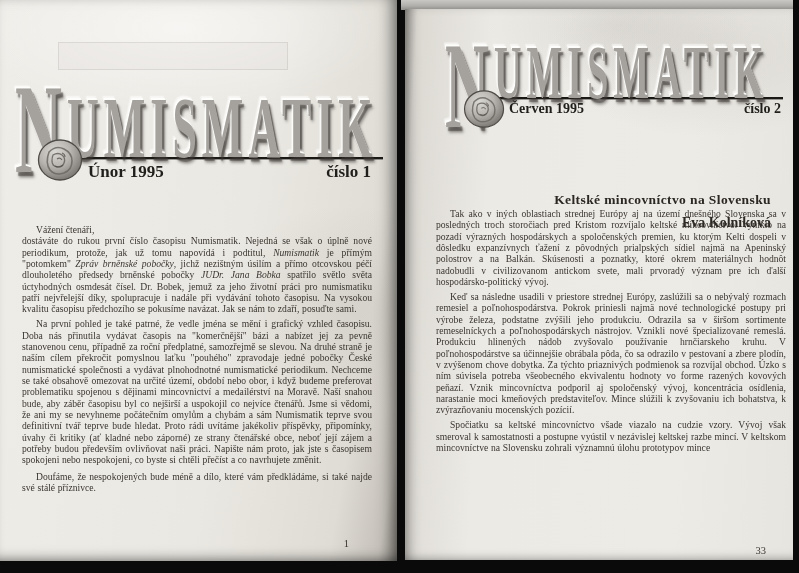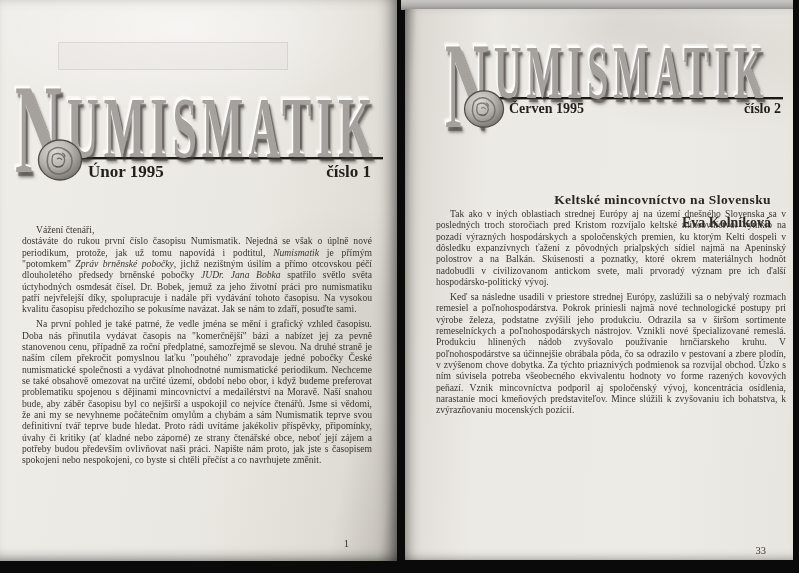--- a/index.html
+++ b/index.html
@@ -147,20 +147,21 @@
 
     <div class="issue-line issue-left">
       <span>Únor 1995</span>
       <span>číslo 1</span>
     </div>
 
     <div class="body-text body-left">
       <p class="indent">Vážení čtenáři,</p>
       <p><span>dostáváte do rukou první číslo časopisu Numismatik. Nejedná se však o úplně nové periodikum, protože, jak už tomu napovídá i podtitul, </span><em>Numismatik</em><span> je přímým "potomkem" </span><em>Zpráv brněnské pobočky</em><span>, jichž nezištným úsilím a přímo otcovskou péčí dlouholetého předsedy brněnské pobočky </span><em>JUDr. Jana Bobka</em><span> spatřilo světlo světa úctyhodných osmdesát čísel. Dr. Bobek, jemuž za jeho životní práci pro numismatiku patří nejvřelejší díky, spolupracuje i nadále při vydávání tohoto časopisu. Na vysokou kvalitu časopisu předchozího se pokusíme navázat. Jak se nám to zdaří, posuďte sami.</span></p>
       <p class="indent gap"><span>Na první pohled je také patrné, že vedle jména se mění i grafický vzhled časopisu. Doba nás přinutila vydávat časopis na "komerčnější" bázi a nabízet jej za pevně stanovenou cenu, případně za roční předplatné, samozřejmě se slevou. Na druhé straně je naším cílem překročit pomyslnou laťku "pouhého" zpravodaje jedné pobočky České numismatické společnosti a vydávat plnohodnotné numismatické periodikum. Nechceme se také obsahově omezovat na určité území, období nebo obor, i když budeme preferovat problematiku spojenou s dějinami mincovnictví a medailérství na Moravě. Naší snahou bude, aby záběr časopisu byl co nejširší a uspokojil co nejvíce čtenářů. Jsme si vědomi, že ani my se nevyhneme počátečním omylům a chybám a sám Numismatik teprve svou definitivní tvář teprve bude hledat. Proto rádi uvítáme jakékoliv příspěvky, připomínky, úvahy či kritiky (ať kladné nebo záporné) ze strany čtenářské obce, neboť její zájem a potřeby budou především ovlivňovat naši práci. Napište nám proto, jak jste s časopisem spokojeni nebo nespokojeni, co byste si chtěli přečíst a co navrhujete změnit.</span></p>
+      <p class="indent gap2"><span>Doufáme, že nespokojených bude méně a dílo, které vám předkládáme, si také najde své stálé příznivce.</span></p>
     </div>
 
     <div class="pagenum pagenum-left">1</div>
   </div>
 
   <div class="page page-right">
 
     <div class="masthead-word mw-right">NUMISMATIK</div>
 
     <div class="rule rule-right"></div>
@@ -185,18 +186,19 @@
     </div>
 
     <div class="article-head">
       <h1 class="article-title">Keltské mincovníctvo na Slovensku</h1>
       <h2 class="article-author">Eva Kolníková</h2>
     </div>
 
     <div class="body-text body-right">
       <p class="indent"><span>Tak ako v iných oblastiach strednej Európy aj na území dnešného Slovenska sa v posledných troch storočiach pred Kristom rozvíjalo keltské mincovníctvo. Vyniklo na pozadí výrazných hospodárskych a spoločenských premien, ku ktorým Kelti dospeli v dôsledku expanzívnych ťažení z pôvodných prialpských sídiel najmä na Apeninský polostrov a na Balkán. Skúsenosti a poznatky, ktoré okrem materiálnych hodnôt nadobudli v civilizovanom antickom svete, mali prvoradý význam pre ich ďalší hospodársko-politický vývoj.</span></p>
       <p class="indent gap"><span>Keď sa následne usadili v priestore strednej Európy, zaslúžili sa o nebývalý rozmach remesiel a poľnohospodárstva. Pokrok priniesli najmä nové technologické postupy pri výrobe železa, podstatne zvýšili jeho produkciu. Odrazila sa v širšom sortimente remeselníckych a poľnohospodárskych nástrojov. Vznikli nové špecializované remeslá. Produkciu hlinených nádob zvyšovalo používanie hrnčiarskeho kruhu. V poľnohospodárstve sa účinnejšie obrábala pôda, čo sa odrazilo v pestovaní a zbere plodín, v zvýšenom chove dobytka. Za týchto priaznivých podmienok sa rozvíjal obchod. Úzko s ním súvisela potreba všeobecného ekvivalentu hodnoty vo forme razených kovových peňazí. Vznik mincovníctva podporil aj spoločenský vývoj, koncentrácia osídlenia, narastanie moci kmeňových predstaviteľov. Mince slúžili k zvyšovaniu ich bohatstva, k zvýrazňovaniu mocenských pozícií.</span></p>
+      <p class="indent gap"><span>Spočiatku sa keltské mincovníctvo všade viazalo na cudzie vzory. Vývoj však smeroval k samostatnosti a postupne vyústil v nezávislej keltskej razbe mincí. V keltskom mincovníctve na Slovensku zohrali významnú úlohu prototypov mince</span></p>
     </div>
 
     <div class="pagenum pagenum-right">33</div>
   </div>
 
 </div>
 
 </body></html>

